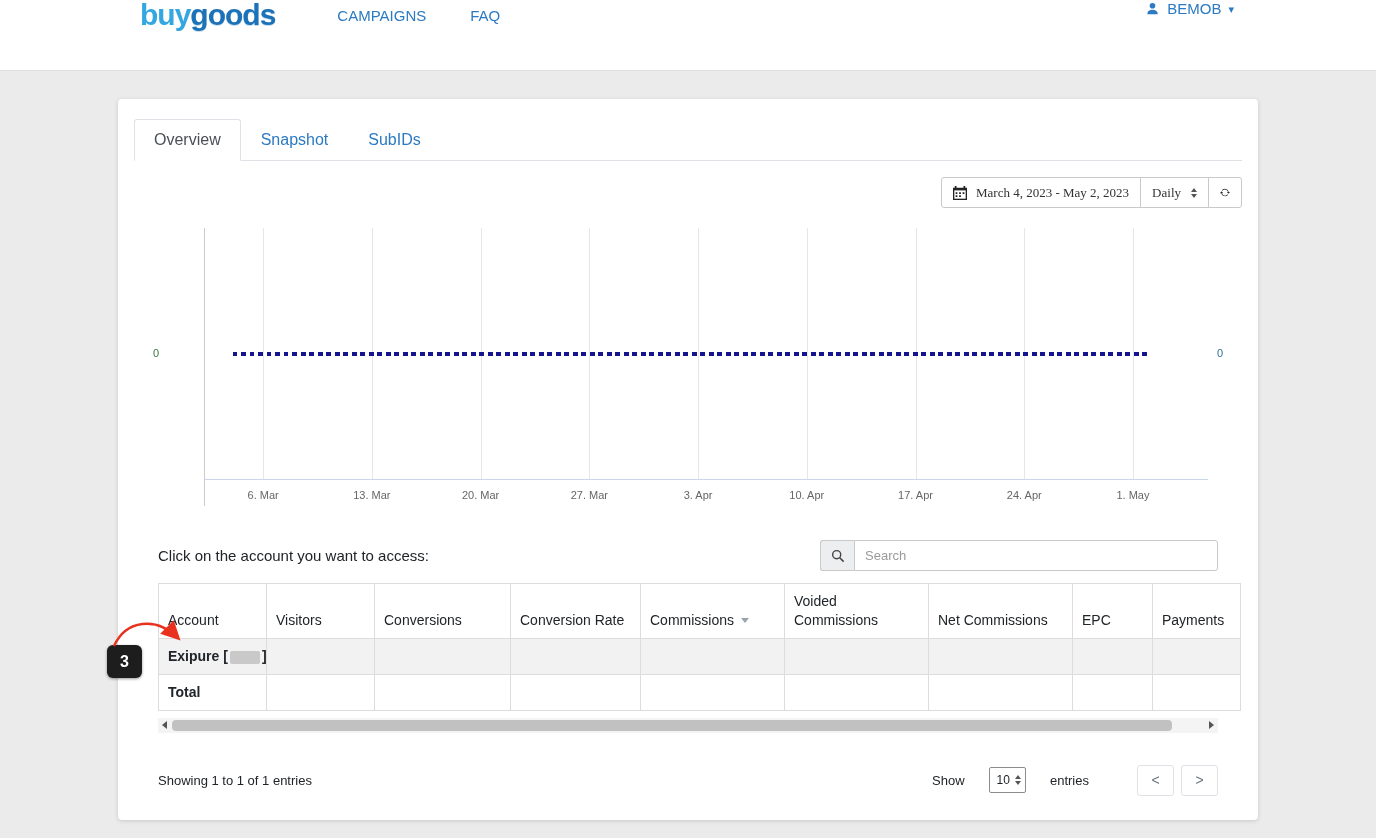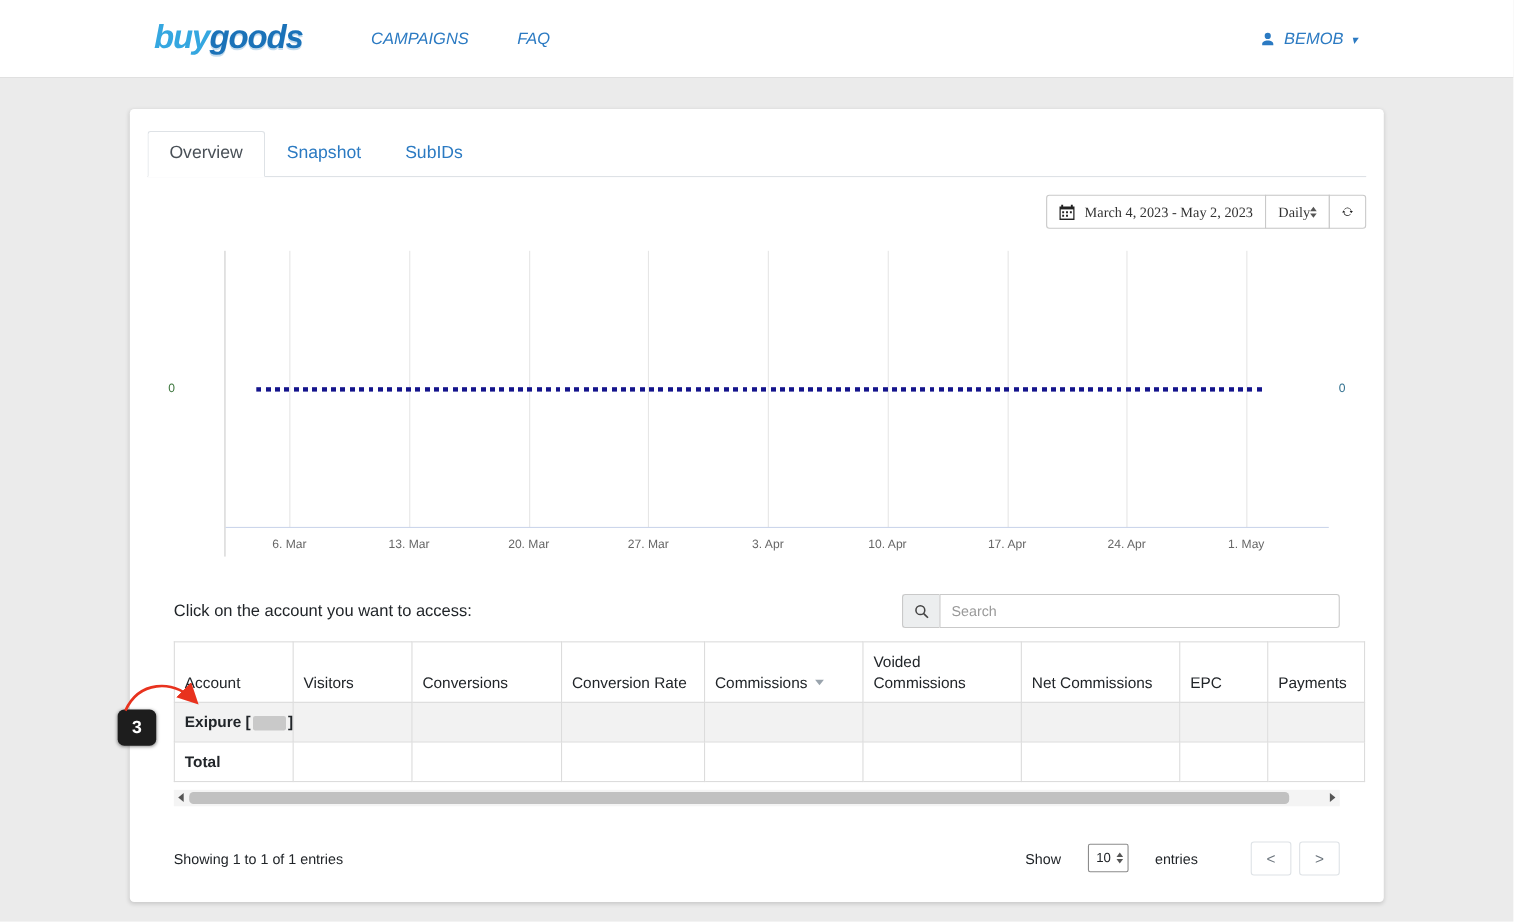--- a/index.html
+++ b/index.html
@@ -1,21 +1,21 @@
 <!DOCTYPE html>
 <html><head>
 <meta charset="utf-8">
 <style>
   * { box-sizing: border-box; margin: 0; padding: 0; }
   body { font-family: "Liberation Sans", sans-serif; }
   .page { width: 1376px; min-height: 838px; background: #ebebeb; position: relative; overflow: hidden; }
 
   
   .navbar { height: 71px; background: #fff; border-bottom: 1px solid #e0e0e0;
-            display: flex; align-items: center; justify-content: space-between; padding: 0 142px 0 140px; font-style: italic; }
+            display: flex; align-items: flex-start; justify-content: space-between; padding: 0 142px 0 140px; }
   .nav-left { display: flex; align-items: center; }
   .logo { font-size: 30px; font-weight: bold; letter-spacing: -1px; line-height: 1; }
   .logo .buy { color: #35a7e0; }
   .logo .goods { color: #1b72b8; text-shadow: 0 1px 0 rgba(27,114,184,.25); }
   .nav-links { display: flex; align-items: center; margin-left: 62px; gap: 44px; }
   .nav-link { color: #2b7ac2; font-size: 15px; text-decoration: none; cursor: pointer; }
   .user-menu { display: flex; align-items: center; gap: 7px; color: #2b7ac2; font-size: 15px; cursor: pointer; }
   .user-menu .caret { font-size: 11px; margin-top: 2px; }
 
   
@@ -27,21 +27,21 @@
   .tab { padding: 11px 19px; font-size: 16px; color: #2b7ac2; cursor: pointer;
          border: 1px solid transparent; margin-bottom: -1px; border-radius: 3px 3px 0 0; }
   .tab.active { color: #495057; background: #fff; border-color: #dee2e6 #dee2e6 #fff; }
 
   
   .controls-row { display: flex; justify-content: flex-end; margin: 16px 0 20px; font-family: Liberation Serif, serif; }
   .ctl-group { display: flex; height: 31px; font-size: 13px; color: #333; }
   .seg { display: flex; align-items: center; border: 1px solid #c9c9c9; background: #fff; padding: 0 11px; margin-left: -1px; }
   .seg:first-child { margin-left: 0; border-radius: 3px 0 0 3px; }
   .seg.cal { gap: 9px; }
-  .seg.daily { gap: 0; cursor: pointer; justify-content: space-between; }
+  .seg.daily { gap: 10px; cursor: pointer; justify-content: space-between; }
   .seg.refresh { width: 34px; justify-content: center; cursor: pointer; border-radius: 0 3px 3px 0; }
   .spin-col { display: flex; flex-direction: column; gap: 2px; }
   .tri-up { width: 0; height: 0; border-left: 3.5px solid transparent; border-right: 3.5px solid transparent; border-bottom: 4.5px solid #555; }
   .tri-down { width: 0; height: 0; border-left: 3.5px solid transparent; border-right: 3.5px solid transparent; border-top: 4.5px solid #555; }
 
   
   .chart { display: flex; height: 278px; margin: 4px 0 0; }
   .ygutter { width: 34px; position: relative; }
   .ylabel { position: absolute; top: calc((100% - 26px)/2 - 7px); font-size: 11px; }
   .ygutter.left .ylabel { right: 9px; color: #3c763d; }

